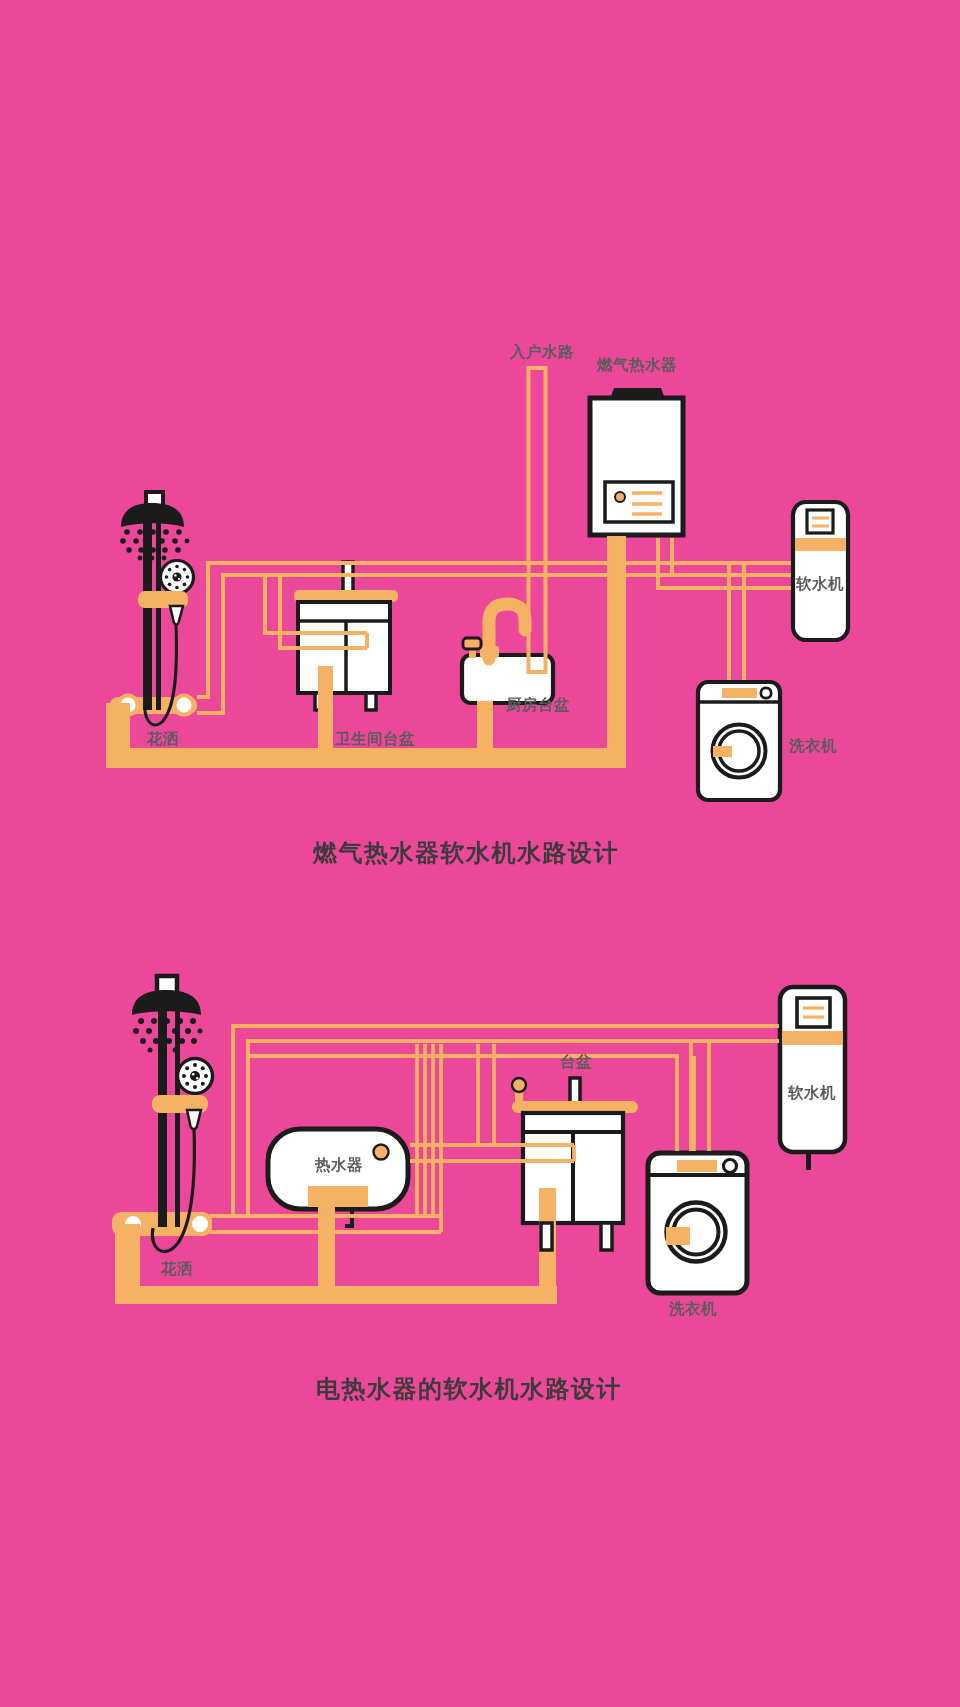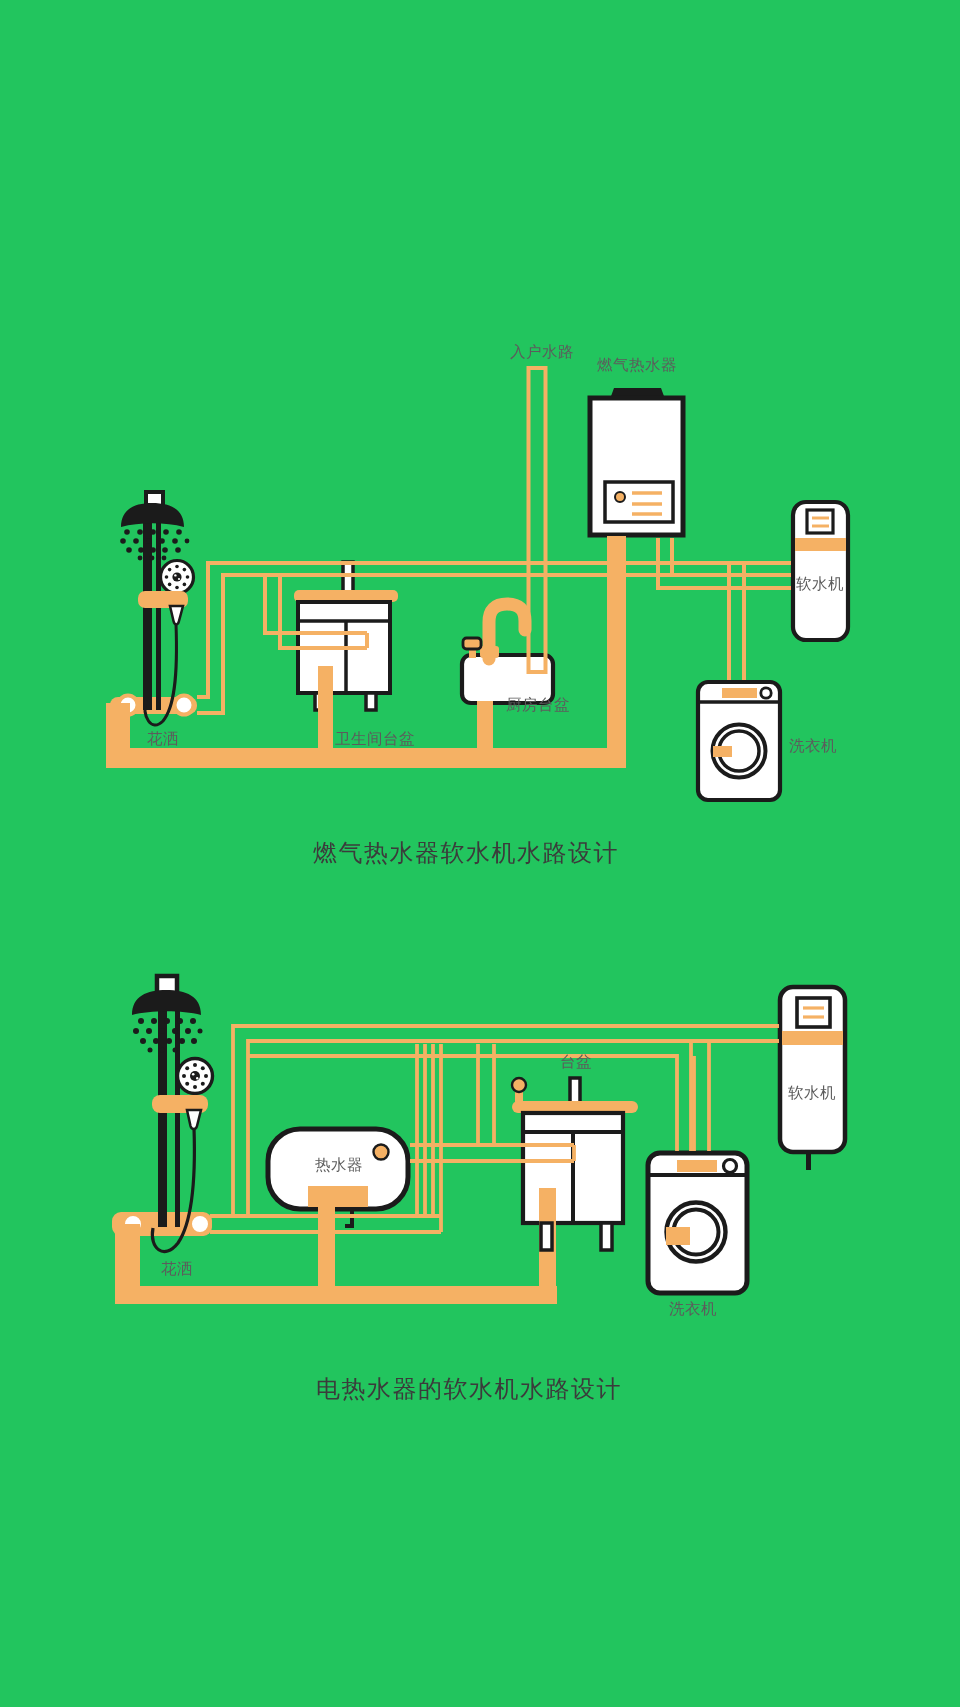--- a/index.html
+++ b/index.html
@@ -1,21 +1,22 @@
 <!DOCTYPE html>
 <html><head>
 <meta charset="utf-8">
 <style>
   html,body{margin:0;padding:0;background:#ffffff;}
   .canvas{
     position:relative;
     width:960px;height:1707px;
-    background:#22c55e;
+    background:#ec4899;
     font-family:"Liberation Sans", sans-serif;
     overflow:hidden;
+    font-weight:bold;
   }
   svg{position:absolute;left:0;top:0;}
   .lbl{
     font-family:"Liberation Sans", sans-serif;
     font-size:15.5px;
     letter-spacing:0.5px;
     fill:#5c5c5c;
   }
   .title{
     font-family:"Liberation Sans", sans-serif;

